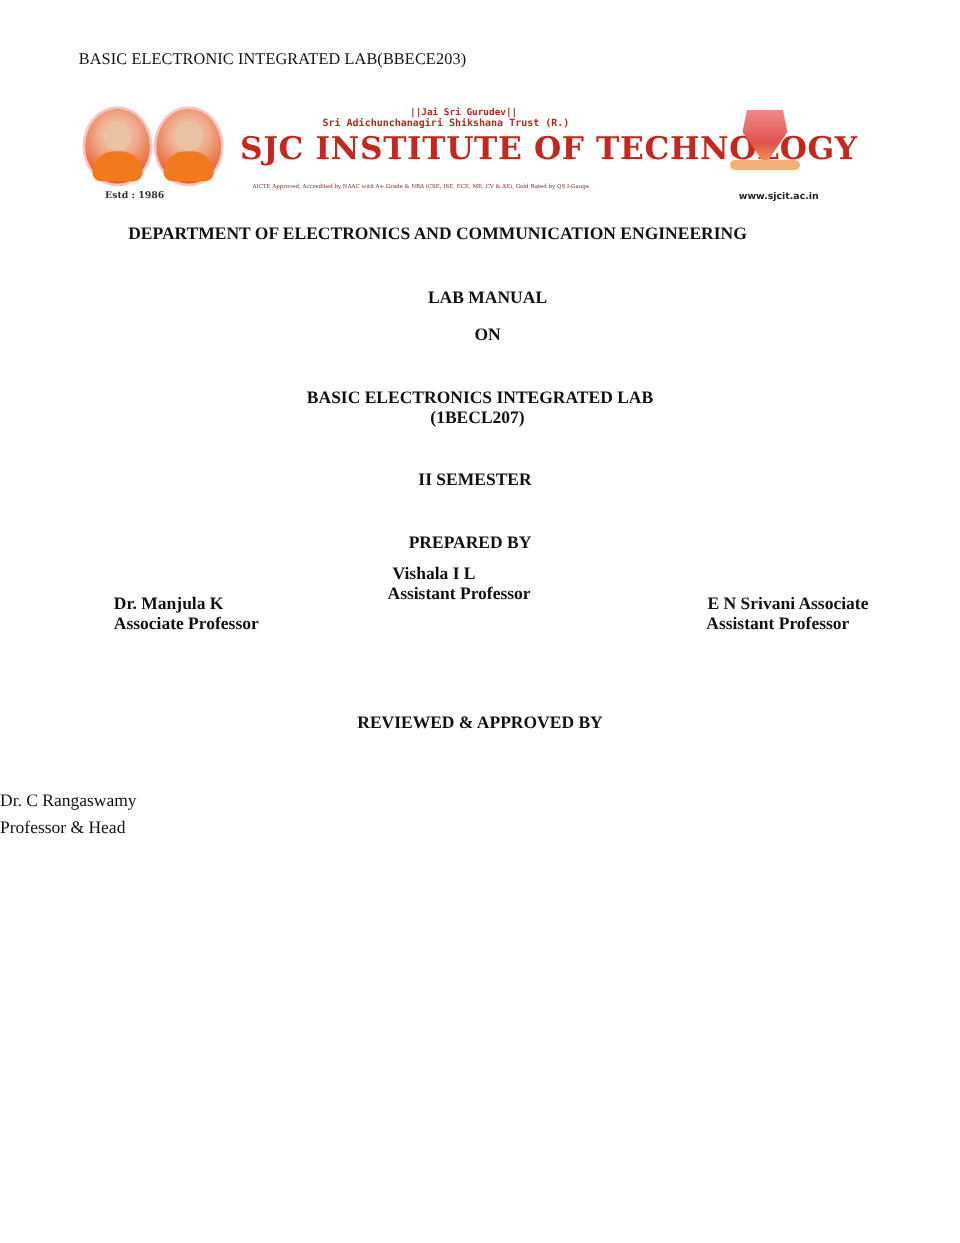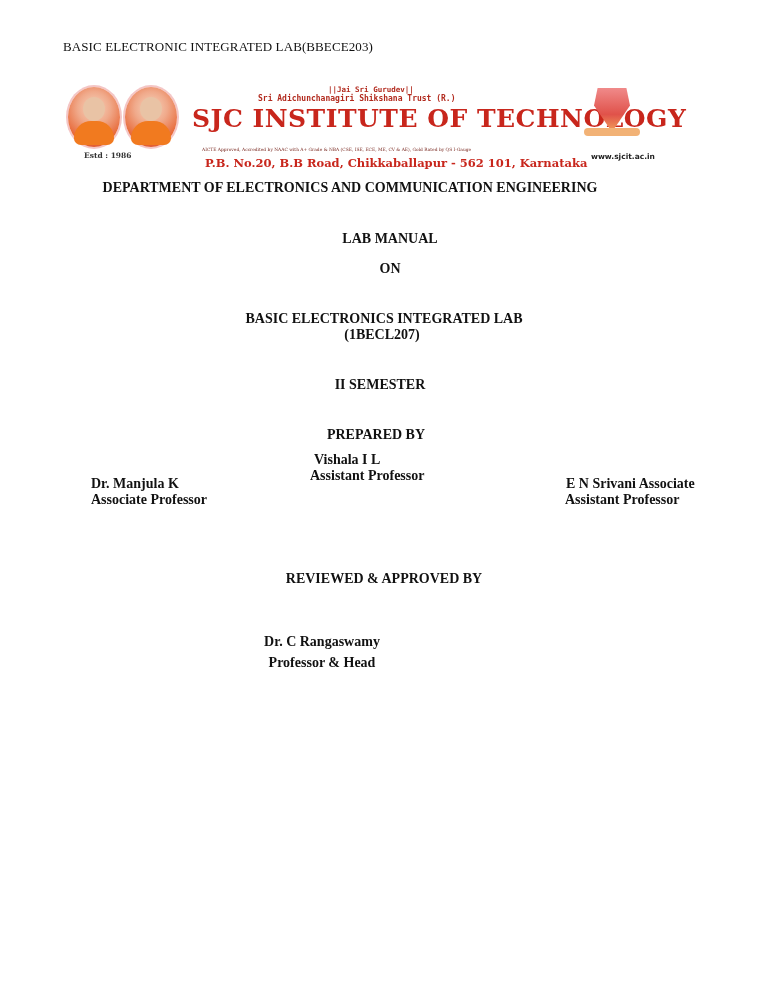--- a/index.html
+++ b/index.html
@@ -36,21 +36,21 @@
     .t-prep { top: 427px; left: -8px; }
     .person { font-weight: bold; font-size: 14px; line-height: 16px; margin-left: 28px; }
     .person-1 { left: 63px; top: 476px; }
     .person-2 { left: 282px; top: 452px; }
     .person-3 { left: 537px; top: 476px; }
     .person .name { display:block; }
     .person .title { display:block; }
     .person-2 .name { padding-left: 4px; }
     .person-3 .name { padding-left: 1px; }
     .t-reviewed { top: 571px; left: 0; }
-    .approver { left: 0; width: 644px; text-align: center; font-weight: bold; font-size: 14px; }
+    .approver { left: 0; width: 644px; font-weight: normal; font-size: 14px; }
     .t-approver-name { top: 634px; left: 0; }
     .t-approver-title { top: 655px; left: 0; }
   </style>
 </head>
 <body>
 
 <div class="abs running-header">BASIC ELECTRONIC INTEGRATED LAB(BBECE203)</div>
 
 <div class="abs banner">
   <div class="portrait p1">
@@ -59,21 +59,20 @@
   </div>
   <div class="portrait p2">
     <div class="face"></div>
     <div class="robe"></div>
   </div>
   <div class="estd">Estd : 1986</div>
   <div class="tagline1">||Jai Sri Gurudev||</div>
   <div class="tagline2">Sri Adichunchanagiri Shikshana Trust (R.)</div>
   <div class="inst-name">SJC INSTITUTE OF TECHNOLOGY</div>
   <div class="accred">AICTE Approved, Accredited by NAAC with A+ Grade &amp; NBA (CSE, ISE, ECE, ME, CV &amp; AE), Gold Rated by QS I-Gauge</div>
-  <div class="address">P.B. No.20, B.B Road, Chikkaballapur - 562 101, Karnataka</div>
   <div class="emblem"></div>
   <div class="emblem-ribbon"></div>
   <div class="website">www.sjcit.ac.in</div>
 </div>
 
 <div class="abs dept">DEPARTMENT OF ELECTRONICS AND COMMUNICATION ENGINEERING</div>
 
 <div class="abs center-text t-labmanual">LAB MANUAL</div>
 <div class="abs center-text t-on">ON</div>
 <div class="abs center-text t-subject">BASIC ELECTRONICS INTEGRATED LAB</div>

